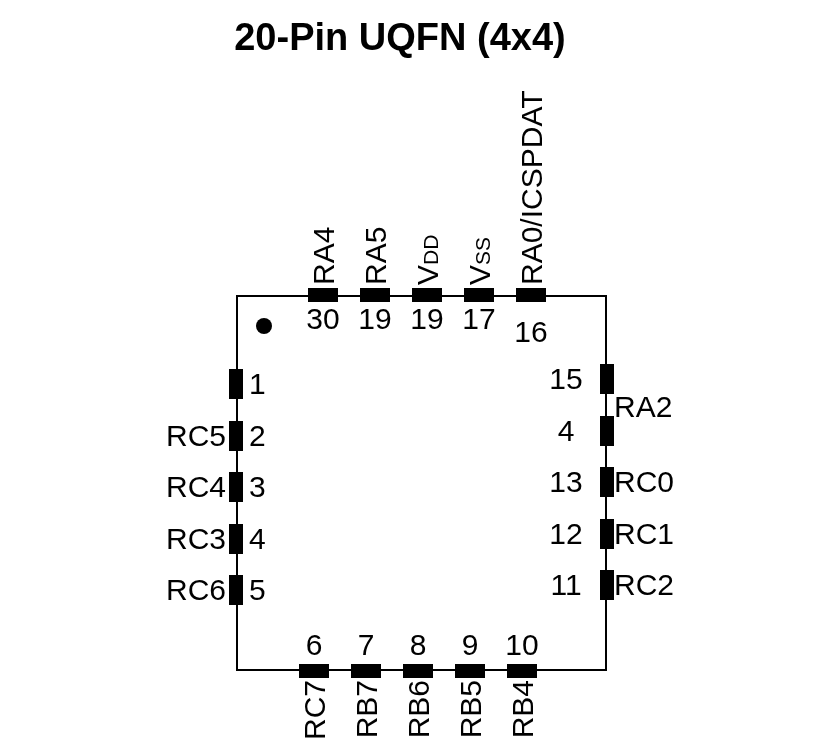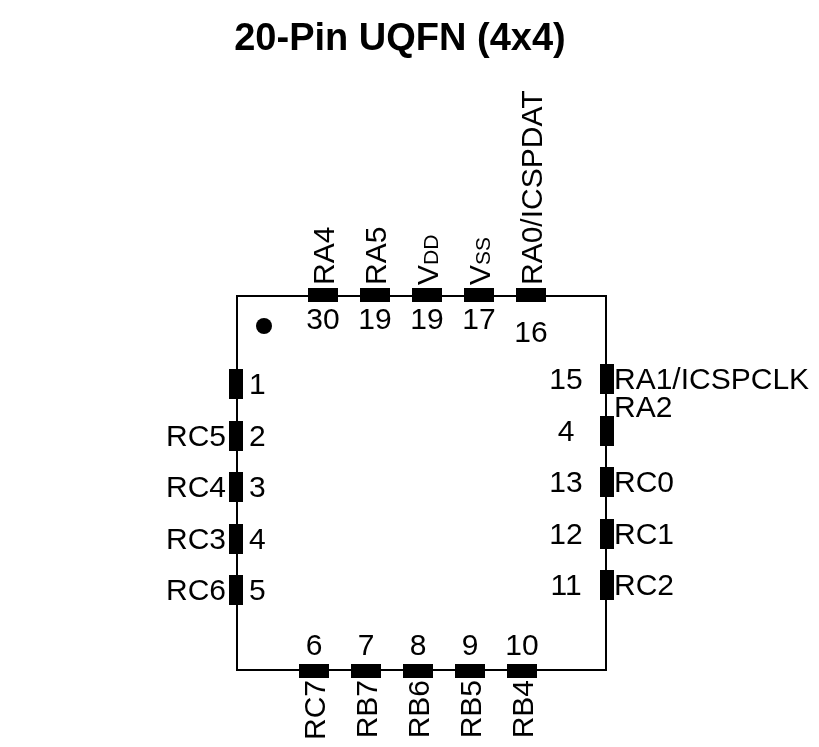--- a/index.html
+++ b/index.html
@@ -115,21 +115,20 @@
   <div class="pad pad-v" style="left:600px; top:467px;"></div>
   <div class="pad pad-v" style="left:600px; top:519px;"></div>
   <div class="pad pad-v" style="left:600px; top:570px;"></div>
 
   <div class="num num-r" style="left:536px; top:364px;">15</div>
   <div class="num num-r" style="left:536px; top:416px;">4</div>
   <div class="num num-r" style="left:536px; top:467px;">13</div>
   <div class="num num-r" style="left:536px; top:519px;">12</div>
   <div class="num num-r" style="left:536px; top:570px;">11</div>
 
-  <div class="lbl" style="left:614px; top:364px;">RA1/ICSPCLK</div>
   <div class="lbl" style="left:614px; top:392px;">RA2</div>
   <div class="lbl" style="left:614px; top:467px;">RC0</div>
   <div class="lbl" style="left:614px; top:519px;">RC1</div>
   <div class="lbl" style="left:614px; top:570px;">RC2</div>
 
   <div class="pad pad-h" style="left:299px; top:664px;"></div>
   <div class="pad pad-h" style="left:351px; top:664px;"></div>
   <div class="pad pad-h" style="left:403px; top:664px;"></div>
   <div class="pad pad-h" style="left:455px; top:664px;"></div>
   <div class="pad pad-h" style="left:507px; top:664px;"></div>

